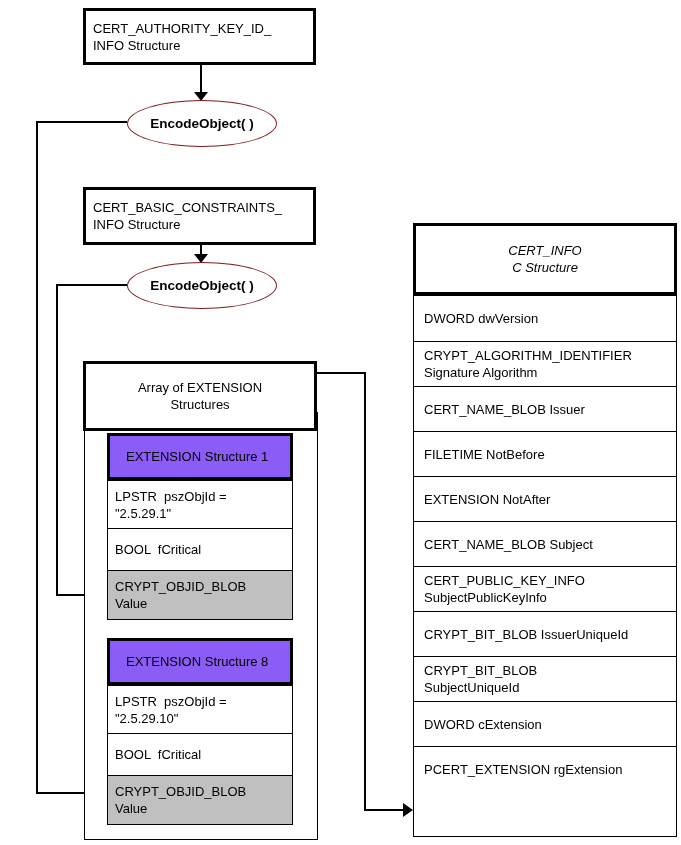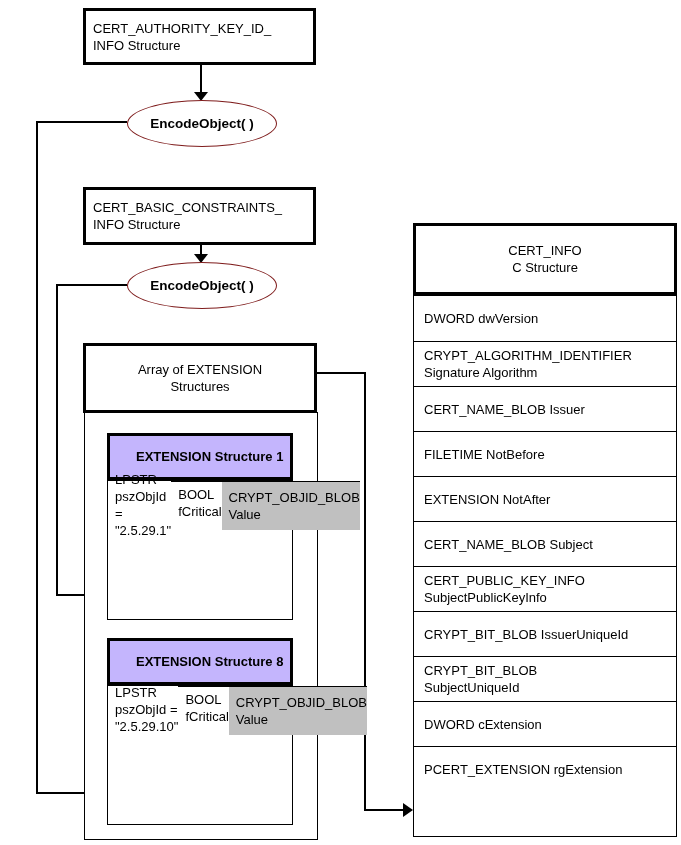--- a/index.html
+++ b/index.html
@@ -46,32 +46,31 @@
   .thin-container {
     position: absolute;
     border: 1px solid #000000;
     background: #ffffff;
   }
 
   
   .ext-header {
     position: absolute;
     border: 3px solid #000000;
-    background: #c4b5fd;
-    display: flex;
-    align-items: center;
-    padding-left: 26px;
-    font-weight: bold;
+    background: #8b5cf6;
+    display: flex;
+    align-items: center;
+    padding-left: 16px;
   }
   .cellstack {
     position: absolute;
     border: 1px solid #000000;
     background: #ffffff;
     display: flex;
-    flex-direction: row;
+    flex-direction: column;
   }
   .cell {
     display: flex;
     align-items: center;
     padding-left: 7px;
   }
   .cell + .cell { border-top: 1px solid #000000; }
   .cell.gray { background: #c0c0c0; }
 
   
@@ -151,21 +150,21 @@
     <span class="txt">CERT_BASIC_CONSTRAINTS_
 INFO Structure</span>
   </div>
 
   <div class="ellipse" style="left:127px; top:262px; width:150px; height:47px;">
     <span class="txt">EncodeObject( )</span>
   </div>
 
   <div class="thin-container" style="left:84px; top:412px; width:234px; height:428px;"></div>
 
-  <div class="thickbox center-text" style="left:83px; top:343px; width:234px; height:70px;">
+  <div class="thickbox center-text" style="left:83px; top:361px; width:234px; height:70px;">
     <span class="txt" style="text-align:center;">Array of EXTENSION
 Structures</span>
   </div>
 
   <div class="ext-header" style="left:107px; top:433px; width:186px; height:47px;">
     <span class="txt">EXTENSION Structure 1</span>
   </div>
   <div class="cellstack" style="left:107px; top:480px; width:186px; height:140px;">
     <div class="cell" style="height:47px;">
       <span class="txt">LPSTR  pszObjId =
@@ -191,21 +190,21 @@
     <div class="cell" style="height:42px;">
       <span class="txt">BOOL  fCritical</span>
     </div>
     <div class="cell gray" style="height:49px;">
       <span class="txt">CRYPT_OBJID_BLOB
 Value</span>
     </div>
   </div>
 
   <div class="cert-header" style="left:413px; top:223px; width:264px; height:72px;">
-    <span class="txt" style="">CERT_INFO
+    <span class="txt" style="font-style:italic;">CERT_INFO
 C Structure</span>
   </div>
   <div class="cert-rows" style="left:413px; top:295px; width:264px; height:542px;">
     <div class="cert-row">
       <span class="txt">DWORD dwVersion</span>
     </div>
     <div class="cert-row">
       <span class="txt">CRYPT_ALGORITHM_IDENTIFIER
 Signature Algorithm</span>
     </div>

